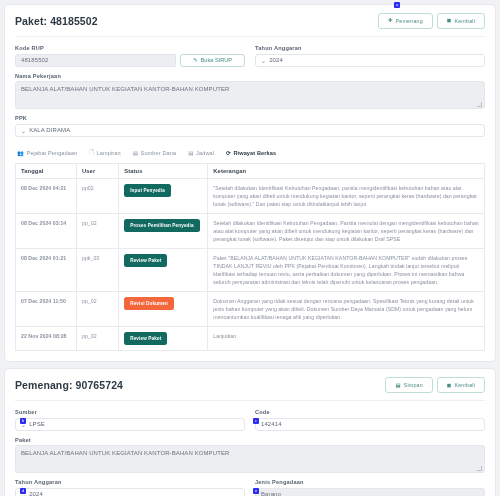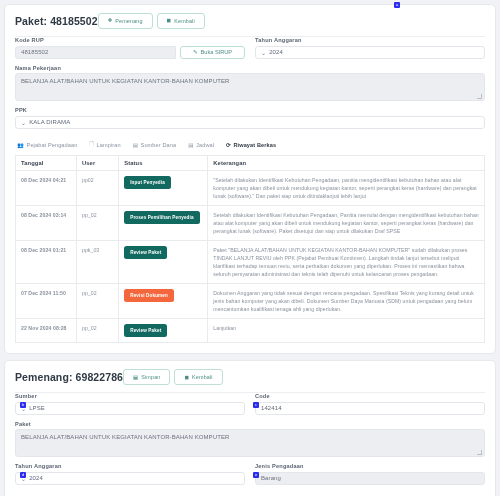--- a/index.html
+++ b/index.html
@@ -15,23 +15,24 @@
   .card {
     background: #ffffff;
     border: 1px solid #e6e8ec;
     border-radius: 5px;
     margin: 4px 4px 6px 4px;
     padding: 8px 10px 10px 10px;
     position: relative;
   }
 
   .card-head {
-    display: flex; align-items: center; 
+    display: flex; align-items: center; justify-content: space-between;
     padding-bottom: 7px;
     border-bottom: 1px solid #eceef1;
+    margin-bottom: 8px;
   }
   .card-title {
     font-size: 10.5px; font-weight: bold; color: #2f3a44;
     letter-spacing: .1px;
   }
   .head-btns { display: flex; gap: 4px; }
   .btn {
     border: 1px solid #bfded8;
     background: #ffffff;
     color: #4d8f86;
@@ -243,21 +244,21 @@
           <td><span class="badge teal">Review Paket</span></td>
           <td>Lanjutkan</td>
         </tr>
       </tbody>
     </table>
   </div>
 
   <div class="card">
 
     <div class="card-head">
-      <div class="card-title">Pemenang: 69822786</div>
+      <div class="card-title">Pemenang: 90765724</div>
       <div class="head-btns">
         <div class="btn">
           <span class="gl">▤</span>
           <span>Simpan</span>
         </div>
         <div class="btn">
           <span class="gl">◼</span>
           <span>Kembali</span>
         </div>
       </div>

